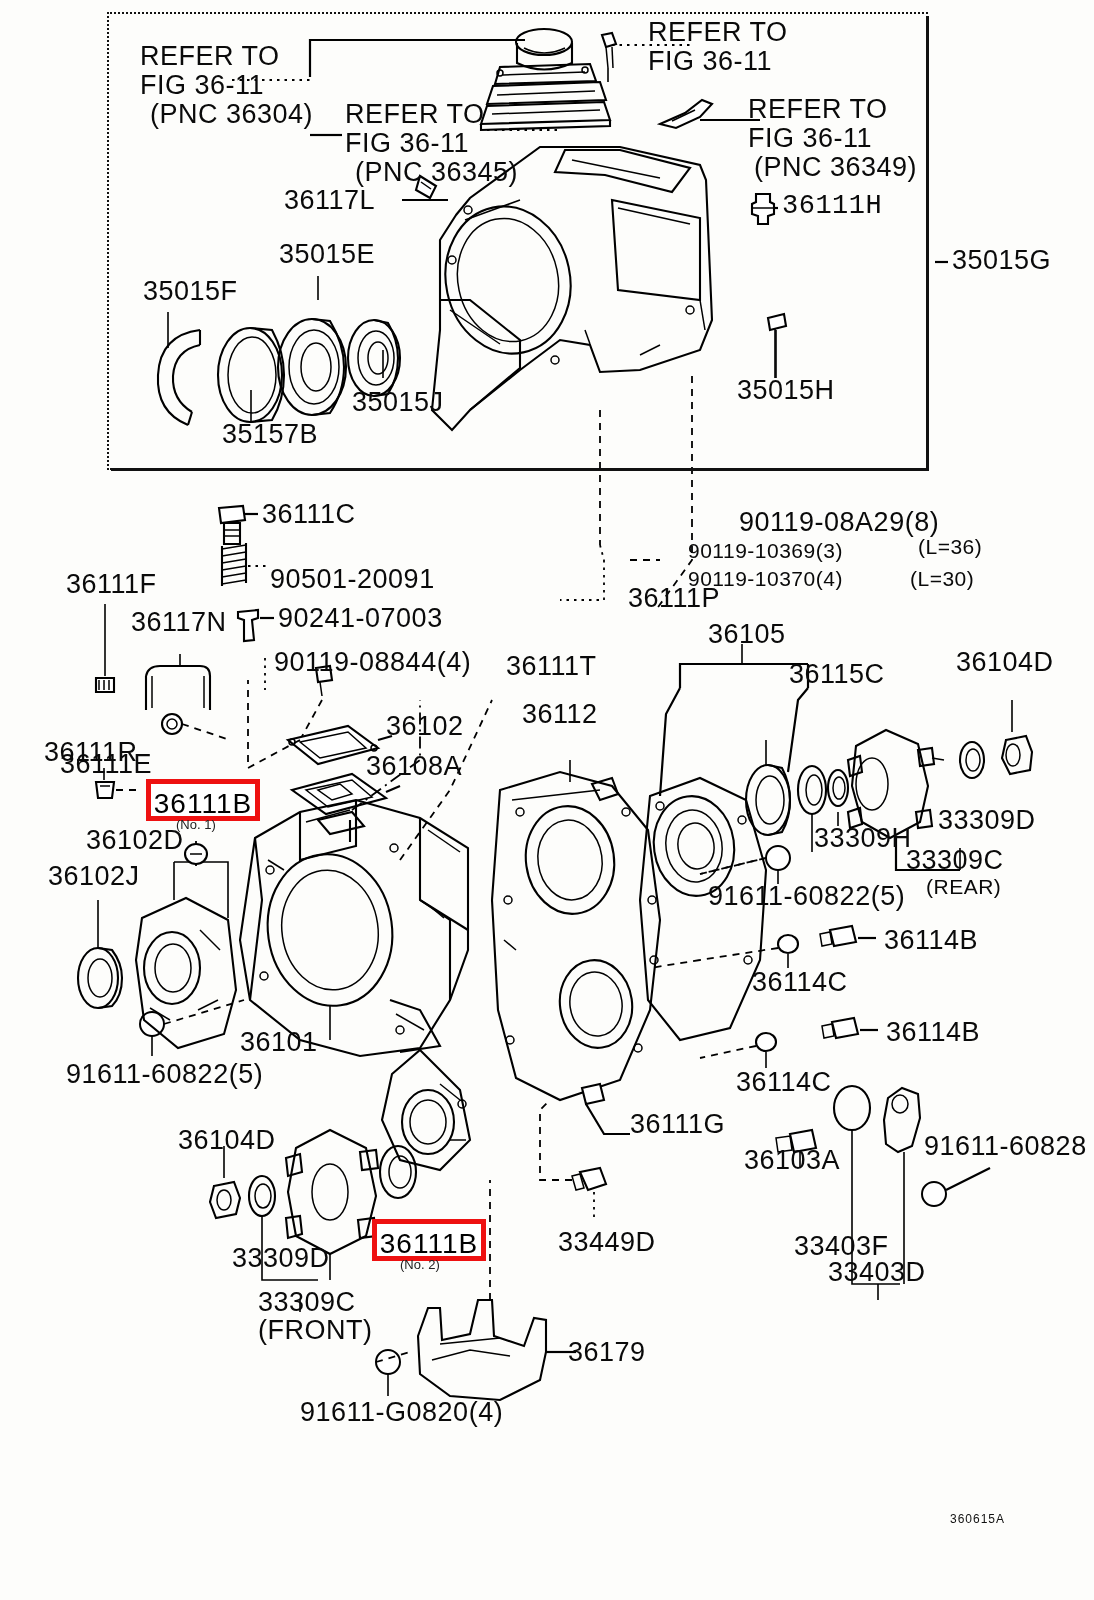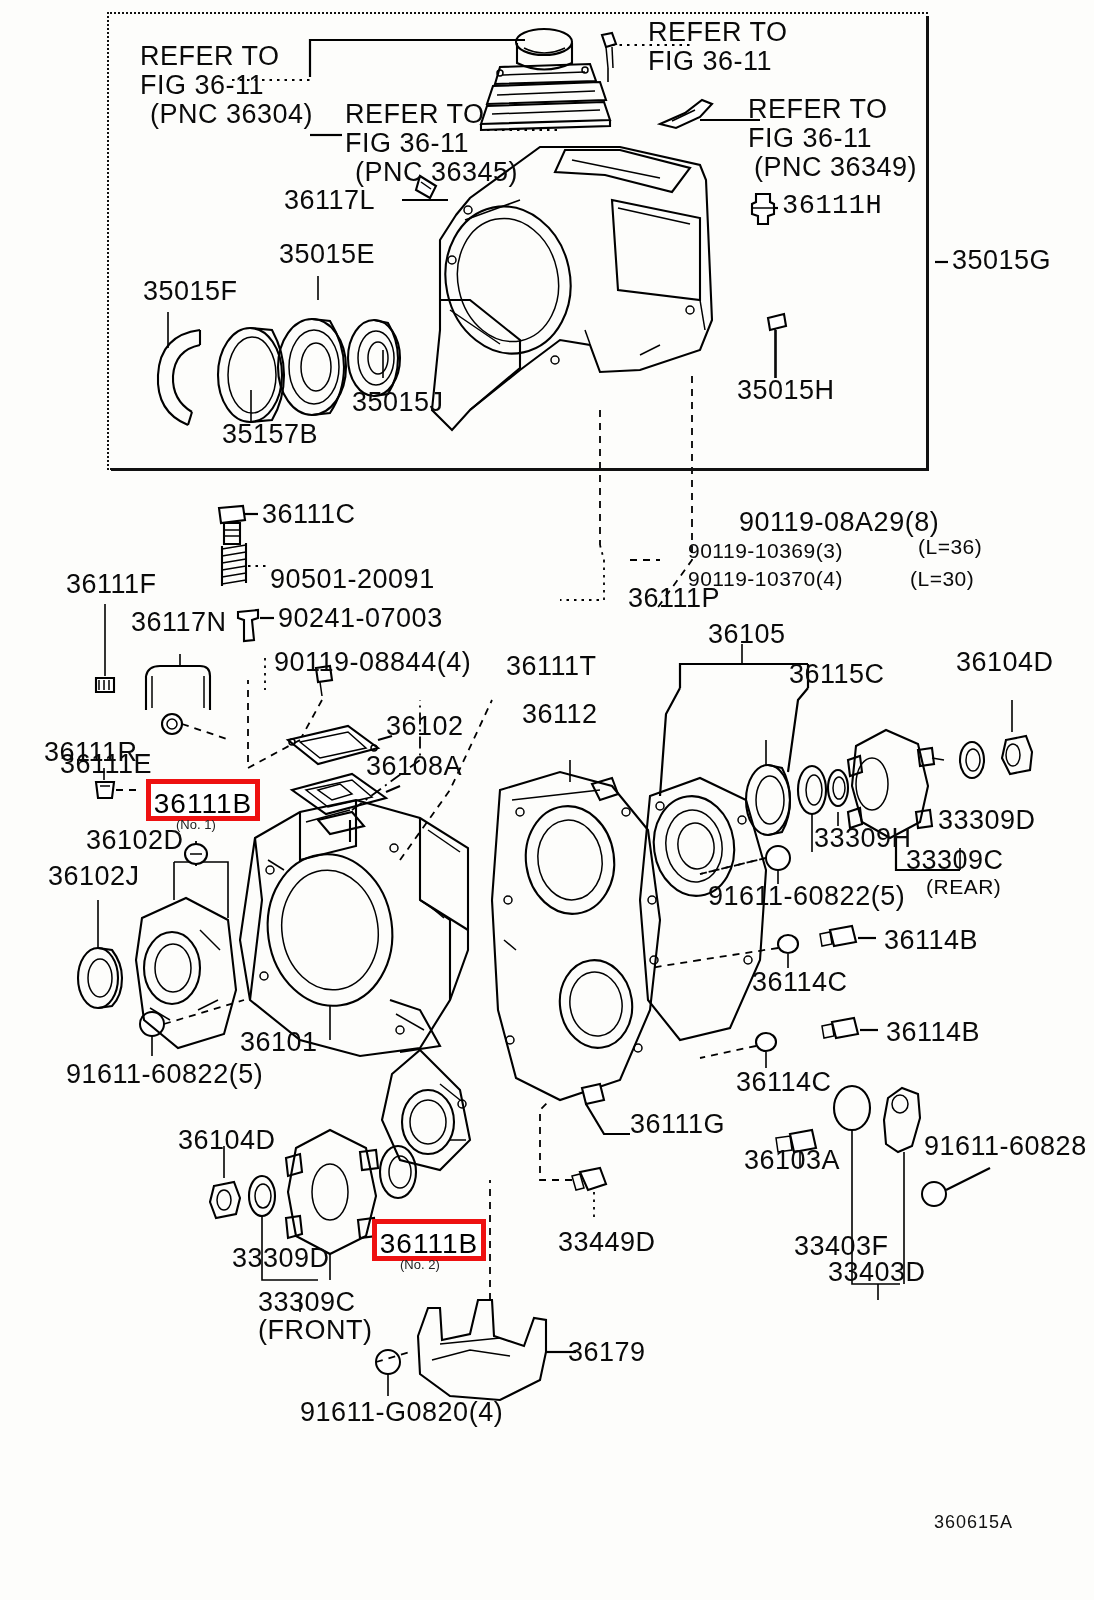--- a/index.html
+++ b/index.html
@@ -47,23 +47,24 @@
   .inset-box:after{
     content:"";
     position:absolute;
     left:2px;top:2px;right:-3px;bottom:-3px;
     border-right:3px solid #111;
     border-bottom:3px solid #111;
     pointer-events:none;
   }
   .footer-code{
     position:absolute;
-    font-size:18px;
+    font-size:12px;
     letter-spacing:1px;
     color:#111;
+    margin-left:16px;
   }
   svg.art{position:absolute;left:0;top:0;width:1094px;height:1600px;overflow:visible;}
   .ln{stroke:#000;stroke-width:2.2;fill:none;}
   .ln-thin{stroke:#000;stroke-width:1.6;fill:none;}
   .ln-dash{stroke:#000;stroke-width:1.8;fill:none;stroke-dasharray:7 6;}
   .ln-dot{stroke:#000;stroke-width:1.8;fill:none;stroke-dasharray:2.5 5;}
   .ln-dashdot{stroke:#000;stroke-width:1.8;fill:none;stroke-dasharray:12 5 2 5;}
   .part{stroke:#000;stroke-width:2.1;fill:#ffffff;}
   .part-nf{stroke:#000;stroke-width:2.1;fill:none;}
   .part-t{stroke:#000;stroke-width:1.5;fill:none;}

